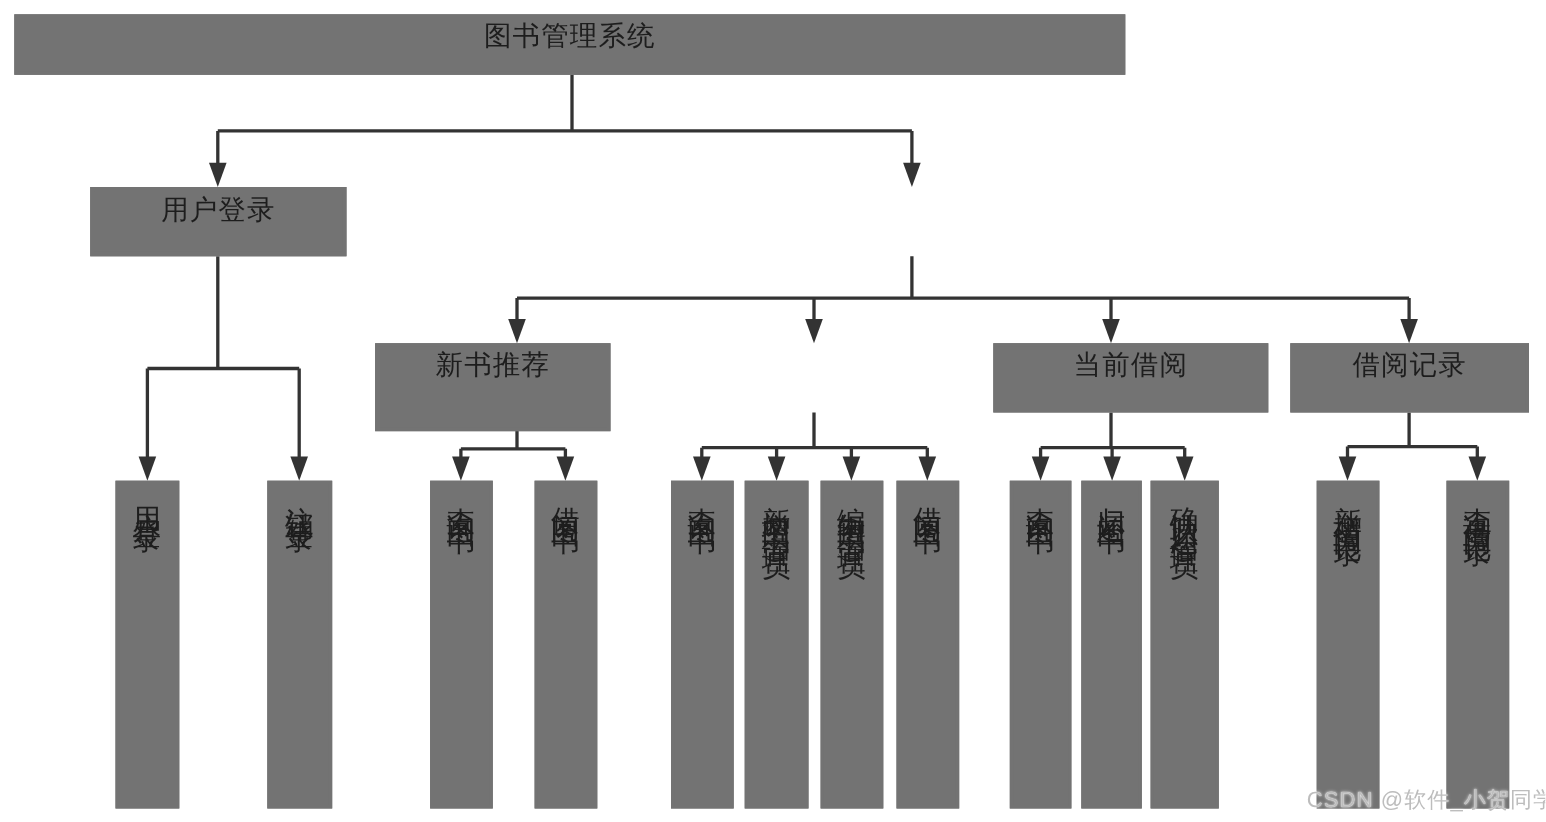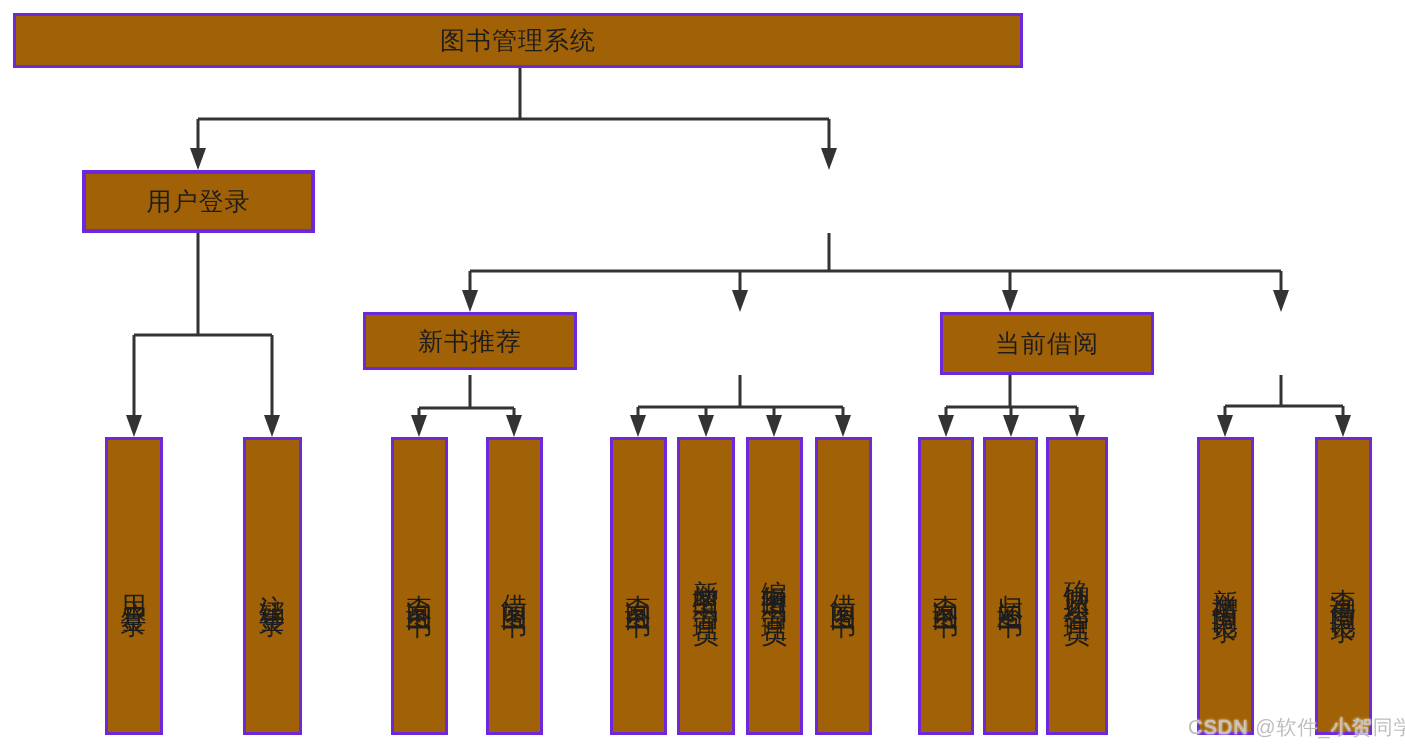--- a/index.html
+++ b/index.html
@@ -13,24 +13,23 @@
   }
   svg.connectors {
     position: absolute;
     left: 0; top: 0;
     width: 1405px; height: 747px;
     pointer-events: none;
   }
   .node {
     position: absolute;
     box-sizing: border-box;
-    background: #a16207;
-    border: 3px solid #6d28d9;
+    background: #737373;
+    border: 3px solid #737373;
     display: flex;
-    align-items: center;
     justify-content: center;
     color: #1d1d1d;
   }
   .hbox { font-size: 25px; letter-spacing: 1px; }
   .hbox.lvl1 { border-width: 4px; }
   .vbox span.vtext {
     writing-mode: vertical-rl;
     text-orientation: mixed;
     font-size: 26px;
     letter-spacing: 6px;
@@ -87,25 +86,28 @@
   </svg>
 
   <div class="node hbox" style="left:13px;top:13px;width:1010px;height:55px">
     <span>图书管理系统</span>
   </div>
 
   <div class="node hbox lvl1" style="left:82px;top:170px;width:233px;height:63px">
     <span>用户登录</span>
   </div>
 
-  <div class="node hbox" style="left:363px;top:312px;width:214px;height:58px">
+  <div class="node hbox" style="left:341px;top:312px;width:214px;height:80px">
     <span>新书推荐</span>
   </div>
-  <div class="node hbox" style="left:940px;top:312px;width:214px;height:63px">
+  <div class="node hbox" style="left:903px;top:312px;width:250px;height:63px">
     <span>当前借阅</span>
+  </div>
+  <div class="node hbox" style="left:1173px;top:312px;width:217px;height:63px">
+    <span>借阅记录</span>
   </div>
 
   <div class="node vbox" style="left:105px;top:437px;width:58px;height:298px">
     <span class="vtext">用户登录</span>
   </div>
   <div class="node vbox" style="left:243px;top:437px;width:59px;height:298px">
     <span class="vtext">注销登录</span>
   </div>
 
   <div class="node vbox" style="left:391px;top:437px;width:57px;height:298px">

